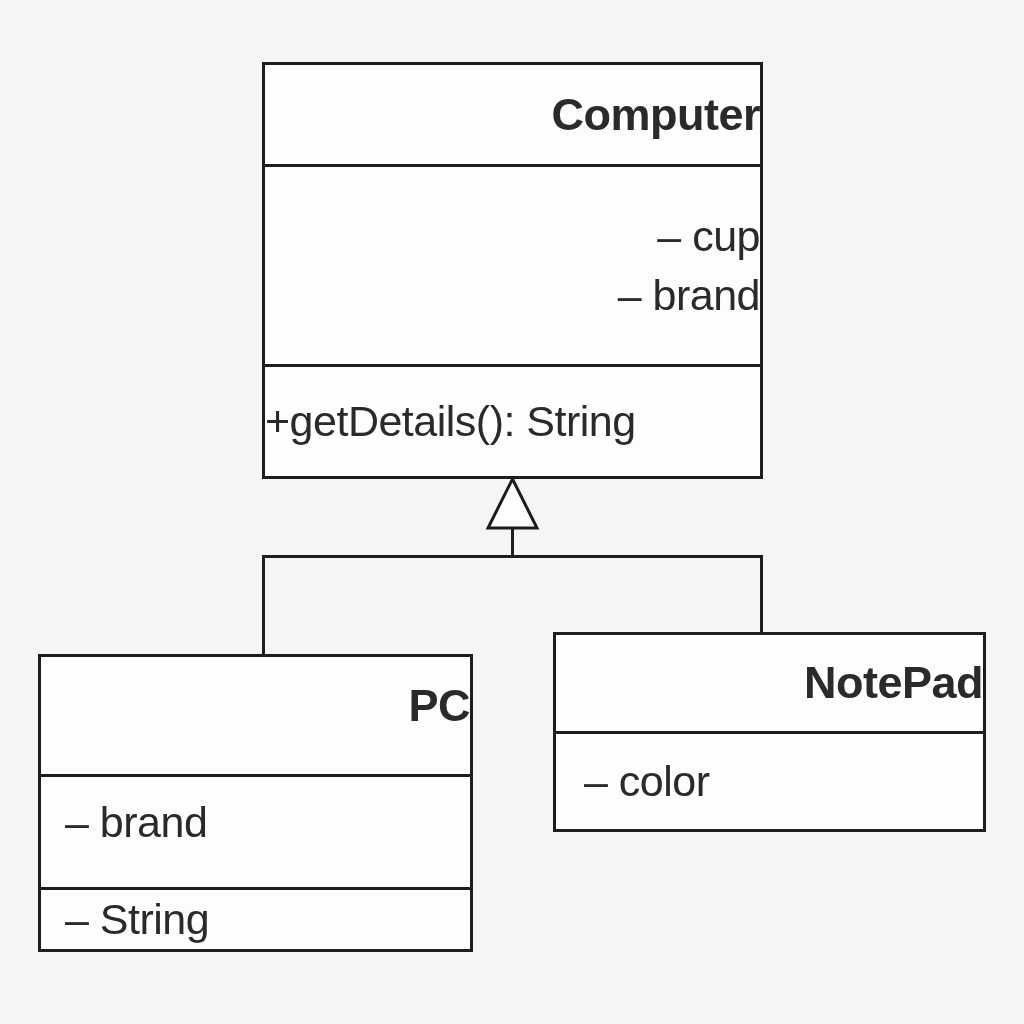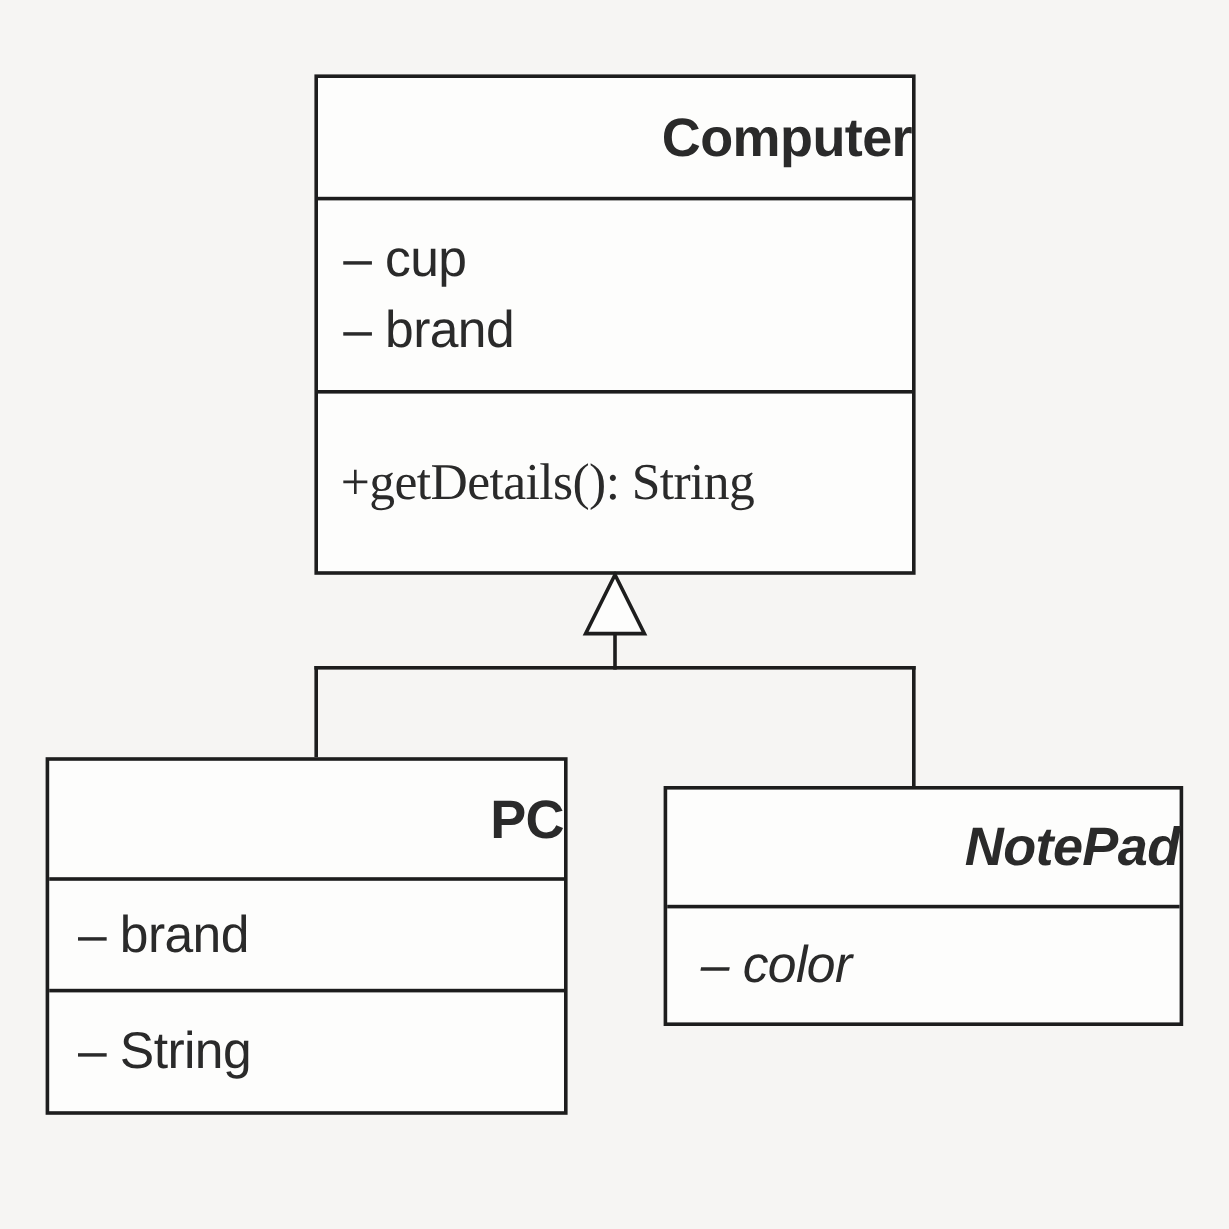--- a/index.html
+++ b/index.html
@@ -40,37 +40,37 @@
     letter-spacing:-0.5px;
   }
   .member{
     font-size:43px;
     font-weight:400;
     letter-spacing:-0.5px;
     white-space:nowrap;
   }
   .attrs{padding-left:21px;}
   .attrs .member{line-height:59px;}
-  .methods{padding-left:19px;font-family:Liberation Serif, serif;}
+  .methods{}
   .pad-left{padding-left:24px;}
 
   
   #computer-box{left:262px;top:62px;width:501px;height:417px;}
   #computer-box .c-title{height:99px;}
-  #computer-box .c-attrs{height:161px;}
+  #computer-box .c-attrs{height:200px;text-align:right;}
   #computer-box .c-methods{flex:1;}
 
   
-  #pc-box{left:38px;top:631px;width:435px;height:298px;}
+  #pc-box{left:38px;top:654px;width:435px;height:298px;gap:20px;}
   #pc-box .c-title{height:97px;}
   #pc-box .c-attr1{height:93px;}
   #pc-box .c-attr2{flex:1;}
 
   
-  #notepad-box{left:553px;top:655px;width:433px;height:200px;font-style:italic;}
+  #notepad-box{left:553px;top:632px;width:433px;height:200px;}
   #notepad-box .c-title{height:96px;}
   #notepad-box .c-attr1{flex:1;padding-left:28px;}
 
   
   .edge{position:absolute;background:var(--line);}
   #edge-stem{left:511px;top:527px;width:3px;height:31px;}
   #edge-hbar{left:262px;top:555px;width:501px;height:3px;}
   #edge-drop-left{left:262px;top:555px;width:3px;height:99px;}
   #edge-drop-right{left:760px;top:555px;width:3px;height:100px;}
 

